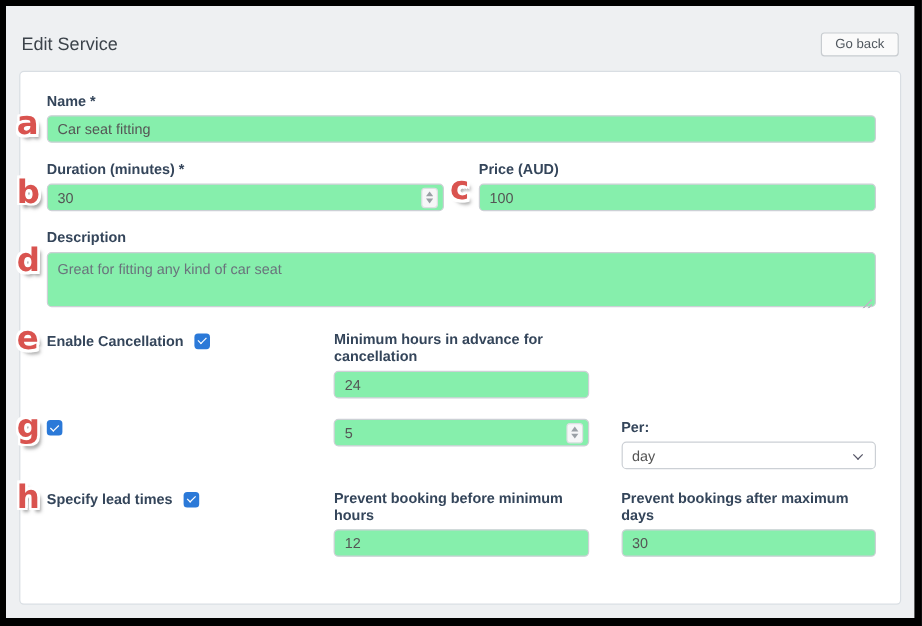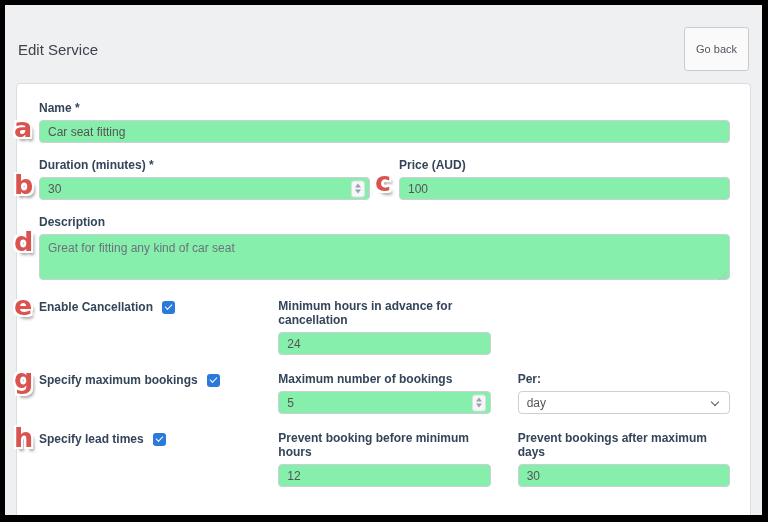--- a/index.html
+++ b/index.html
@@ -14,21 +14,21 @@
                   display:flex; align-items:center; justify-content:center; }
   .modal-title { font-size:17px; font-weight:bold; color:#2e3d4e; letter-spacing:.2px; }
   .close-btn { position:absolute; right:12px; top:8px; color:#b9bdc1;
                font-size:15px; line-height:1; cursor:pointer; }
 
   
   .toolbar { display:flex; justify-content:space-between; align-items:center;
              padding:22px 13px 12px 13px;gap:48px; }
   .toolbar-heading { font-size:15px; color:#3c434a; }
   .btn-ghost { background:#fafafa; border:1px solid #c8ccd0; border-radius:3px;
-               padding:15px 11px; font-size:11px; color:#50575e; cursor:pointer; }
+               padding:3px 11px; font-size:11px; color:#50575e; cursor:pointer; }
 
   
   .card { margin:0 11px 10px 11px; background:#fff; border:1px solid #d9dee3;
           border-radius:4px; padding:17px 20px 18px 22px; position:relative; }
 
   .form-group { position:relative; margin-bottom:15px; }
   .form-label { display:block; font-size:12px; font-weight:bold; color:#34455a;
                 margin-bottom:5px; }
   .input { width:100%; height:23px; border:1px solid #ccd0d5; border-radius:4px;
            font-size:12px; color:#555; padding:0 8px; background:#86efac;
@@ -141,25 +141,23 @@
         <div>
           <label class="form-label">Minimum hours in advance for cancellation</label>
           <input class="input" type="text" value="24" style="">
         </div>
         <div></div>
       </div>
 
       <div class="grid-3">
         <span class="badge badge-left badge-label-row">g</span>
         <div class="check-label-wrap">
-          <span class="check-label">Specify maximum bookings</span>
           <span class="checkbox"></span>
         </div>
         <div>
-          <label class="form-label">Maximum number of bookings</label>
           <div class="input-wrap">
             <input class="input" type="text" value="5" style="">
             <span class="spinner">
               <span class="tri-up"></span>
               <span class="tri-down"></span>
             </span>
           </div>
         </div>
         <div>
           <label class="form-label">Per:</label>

